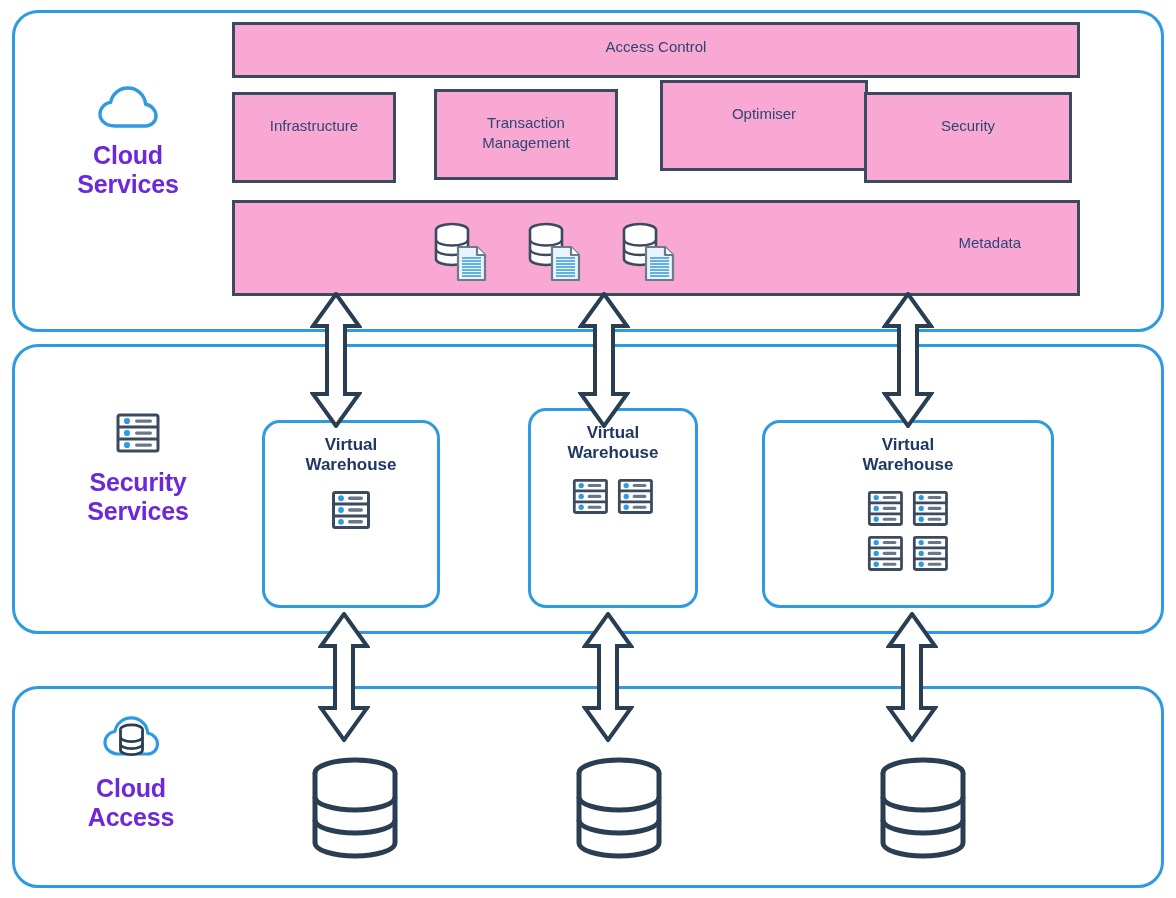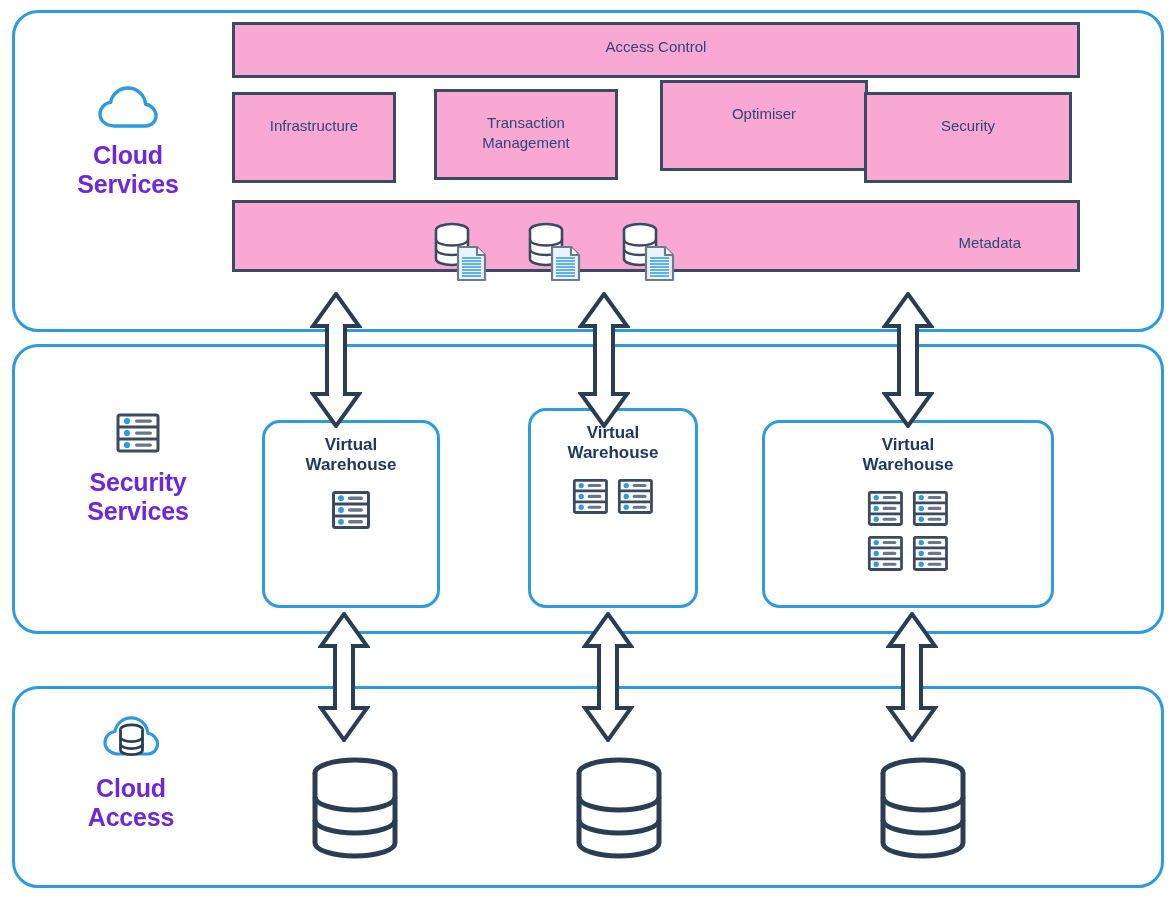--- a/index.html
+++ b/index.html
@@ -72,21 +72,21 @@
 
   #box-access-control { left: 232px; top: 22px;  width: 848px; height: 56px; }
   #box-access-control .lbl { top: 12px; }
 
   #box-infrastructure { left: 232px; top: 92px;  width: 164px; height: 91px; }
   #box-transaction    { left: 434px; top: 89px;  width: 184px; height: 91px; }
   #box-optimiser      { left: 660px; top: 80px;  width: 208px; height: 91px; }
   #box-security       { left: 864px; top: 92px;  width: 208px; height: 91px; }
   .svc-box.tier2 .lbl { top: 21px; }
 
-  #box-metadata { left: 232px; top: 200px; width: 848px; height: 72px; }
+  #box-metadata { left: 232px; top: 200px; width: 848px; height: 96px; }
   #box-metadata .lbl {
     position: absolute;
     left: auto;
     right: 56px;
     top: 30px;
     width: auto;
     text-align: right;
   }
 
   

